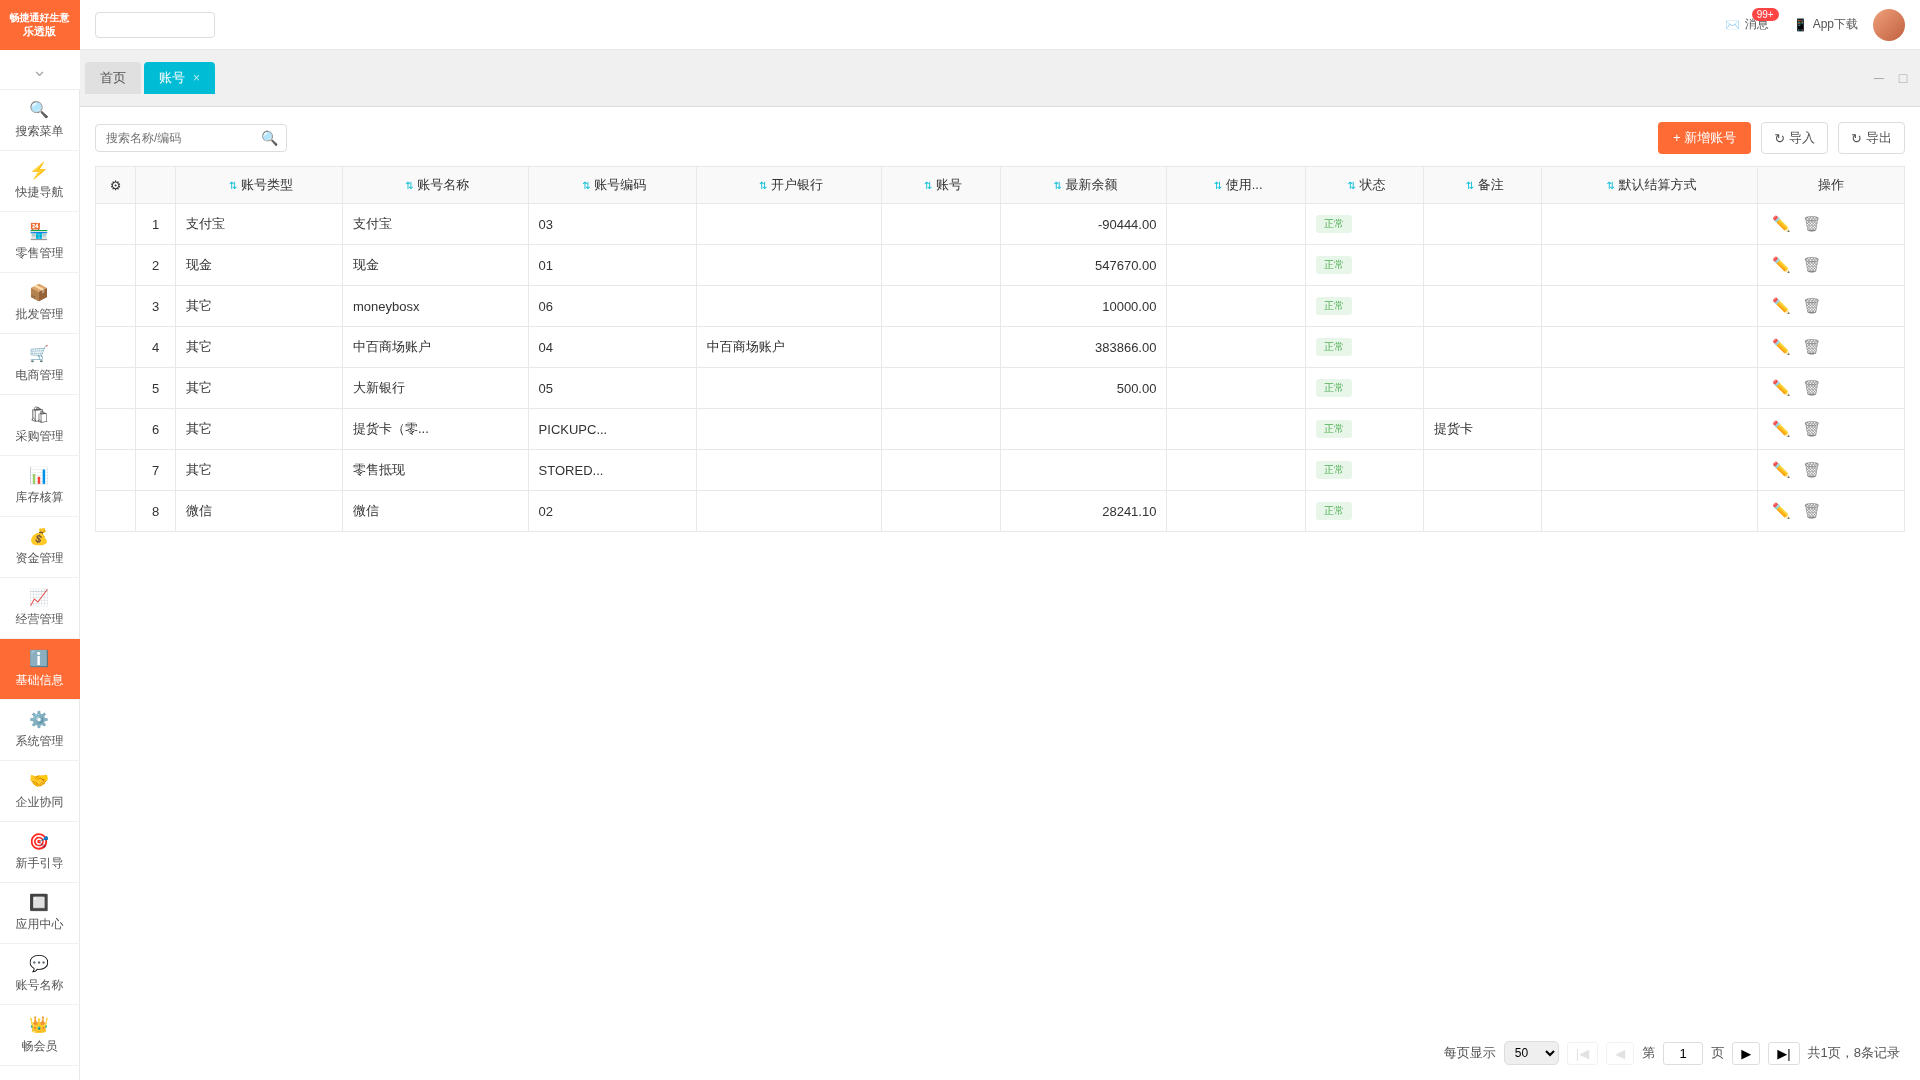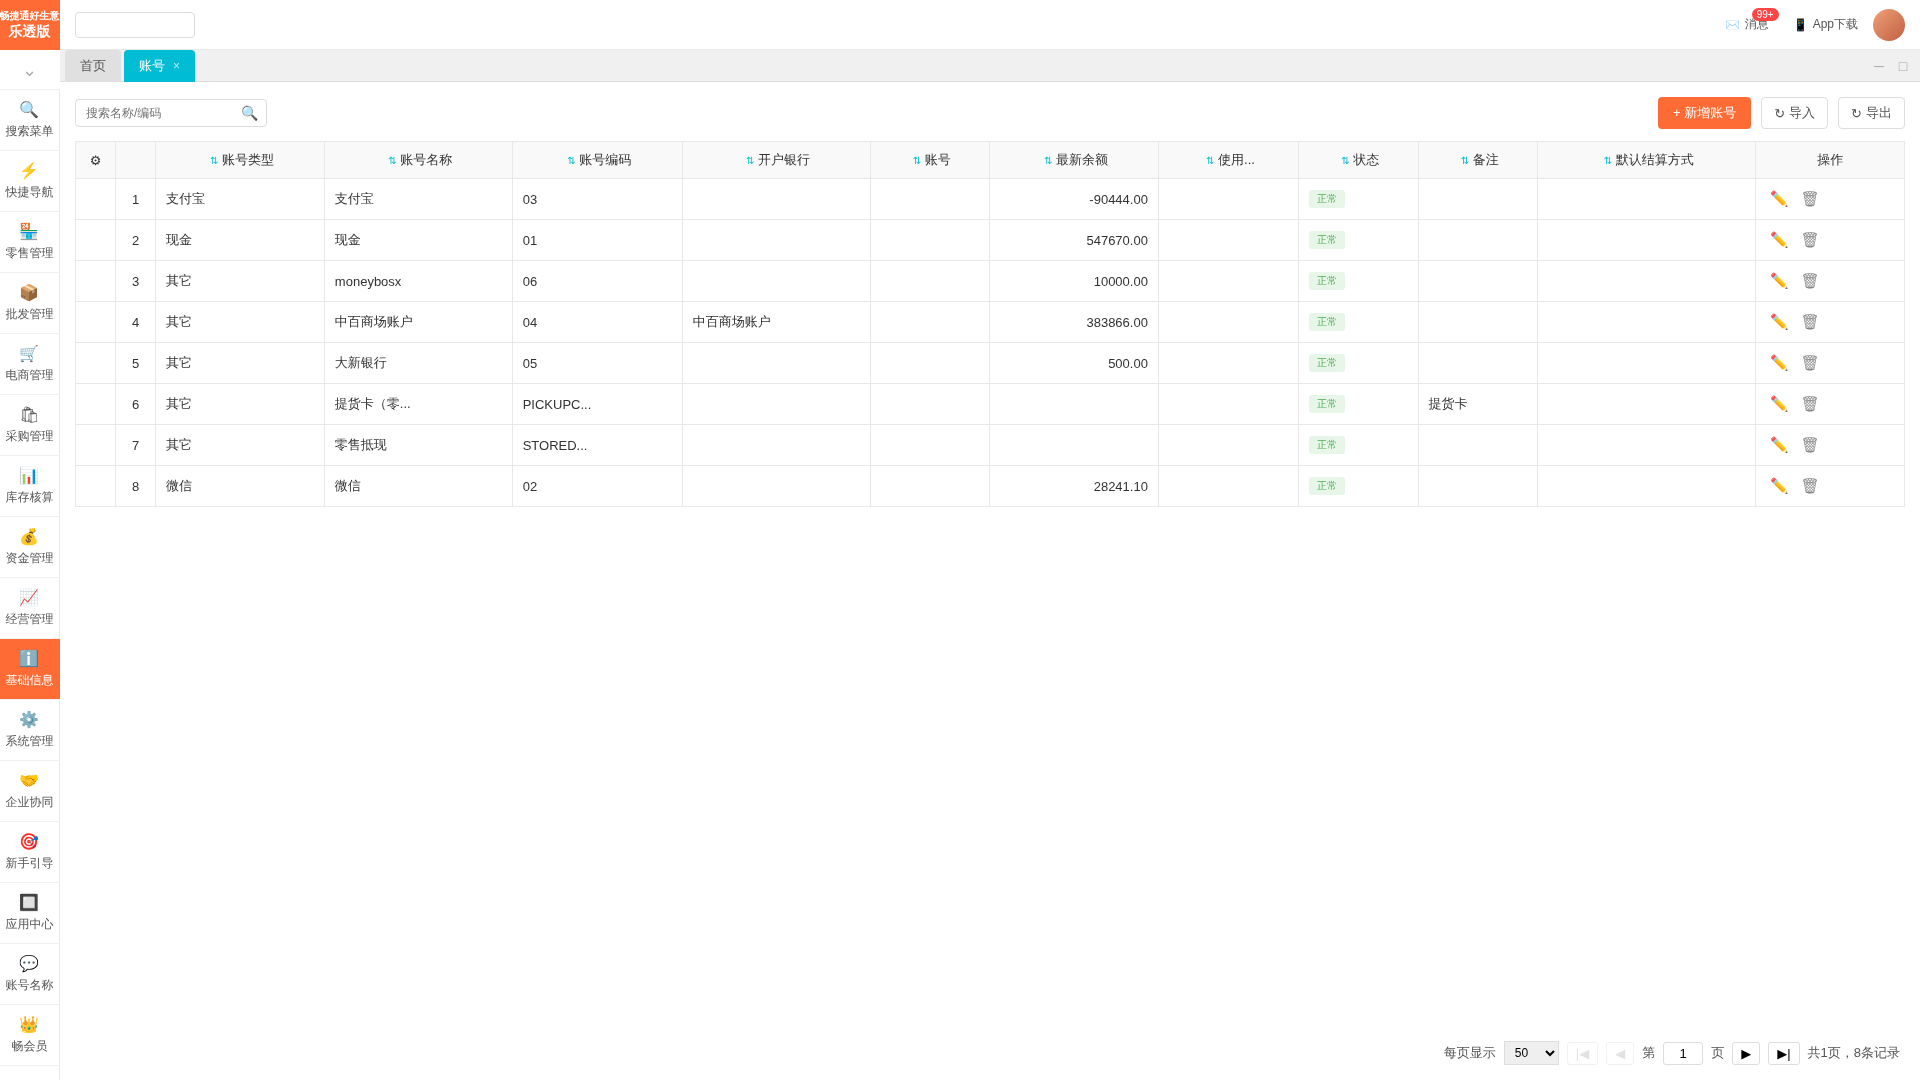--- a/index.html
+++ b/index.html
@@ -1,20 +1,20 @@
 <!DOCTYPE html>
 <html><head>
   <meta charset="utf-8">
   <style>
     * { box-sizing: border-box; margin: 0; padding: 0; }
     body { font-family: 'Microsoft YaHei', Arial, sans-serif; font-size: 13px; background: #f5f5f5; display: flex; height: 1080px; overflow: hidden; }
 
     
     .sidebar {
-      width: 60px;
+      width: 80px;
       background: #fff;
       border-right: 1px solid #e8e8e8;
       display: flex;
       flex-direction: column;
       align-items: center;
       padding-top: 0;
       flex-shrink: 0;
     }
     .sidebar-logo {
       width: 80px;
@@ -80,21 +80,21 @@
     .badge {
       background: #ff4444; color: white; border-radius: 10px;
       font-size: 10px; padding: 1px 5px; position: absolute; top: -8px; right: -10px;
     }
     .app-download { font-size: 12px; color: #555; cursor: pointer; display: flex; align-items: center; gap: 4px; }
     .avatar { width: 32px; height: 32px; border-radius: 50%; background: #ccc; overflow: hidden; }
     .avatar-img { width: 100%; height: 100%; background: linear-gradient(135deg, #f0a07a, #c06040); }
 
     
     .tab-bar {
-      height: 32px;
+      height: 57px;
       background: #f0f0f0;
       display: flex;
       align-items: center;
       padding: 0 5px;
       border-bottom: 1px solid #ddd;
       flex-shrink: 0;
     }
     .tab {
       height: 32px;
       padding: 0 15px;
@@ -204,21 +204,21 @@
       bottom: 15px;
       right: 20px;
       display: flex;
       align-items: center;
       gap: 8px;
       font-size: 13px;
       color: #555;
     }
     .page-size-select {
       border: 1px solid #ddd;
-      border-radius: 0;
+      border-radius: 5px;
       padding: 3px 6px;
       font-size: 12px;
     }
     .page-nav-btn {
       border: 1px solid #ddd;
       background: white;
       padding: 3px 8px;
       cursor: pointer;
       border-radius: 3px;
       font-size: 13px;
@@ -245,21 +245,21 @@
       cursor: pointer;
       padding: 5px;
     }
   </style>
 </head>
 <body>
 
 <div class="sidebar">
   <div class="sidebar-logo">
     <div>
-      <div class="sidebar-logo-text">畅捷通好生意<br><span style="font-size:14px;">乐透版</span></div>
+      <div class="sidebar-logo-text">畅捷通好生意<br><span style="font-size:11px;">乐透版</span></div>
     </div>
   </div>
 
   <div style="width:80px;height:40px;background:#fff;display:flex;align-items:center;justify-content:center;border-bottom:1px solid #f0f0f0;">
     <span class="sidebar-nav-arrow">⌄</span>
   </div>
 
   <div class="sidebar-item">
     <span class="s-icon">🔍</span>
     <span>搜索菜单</span>

